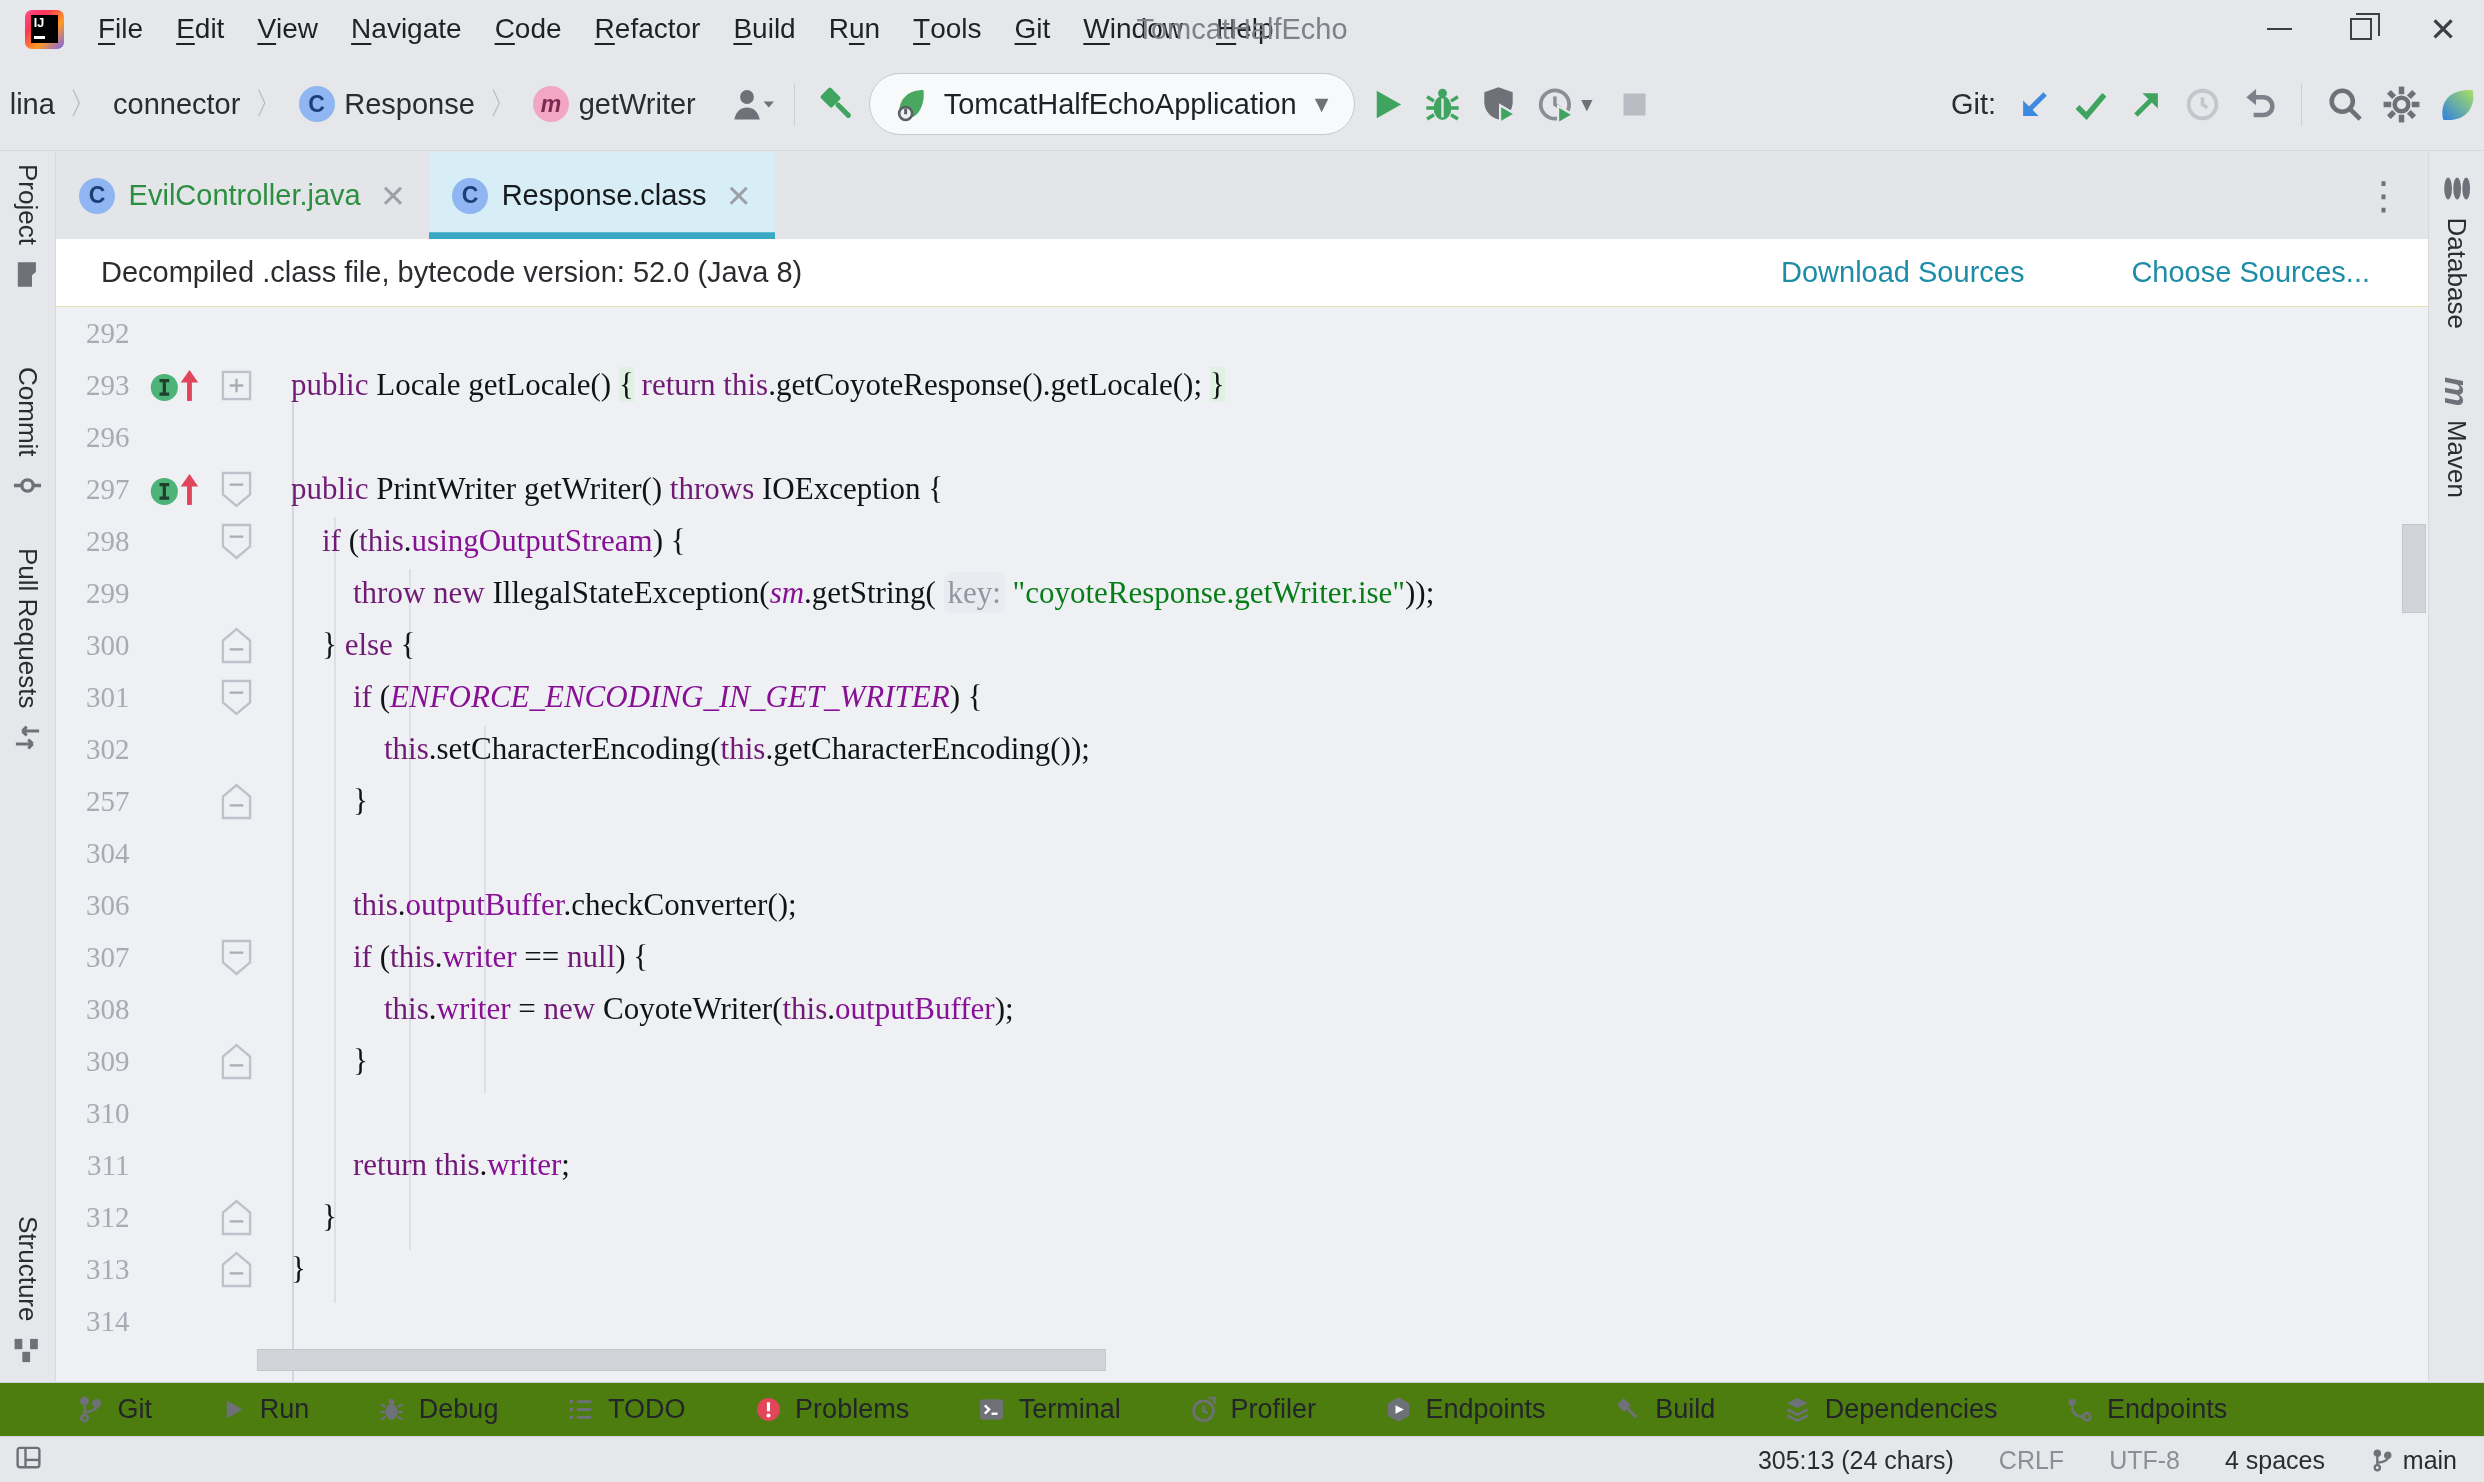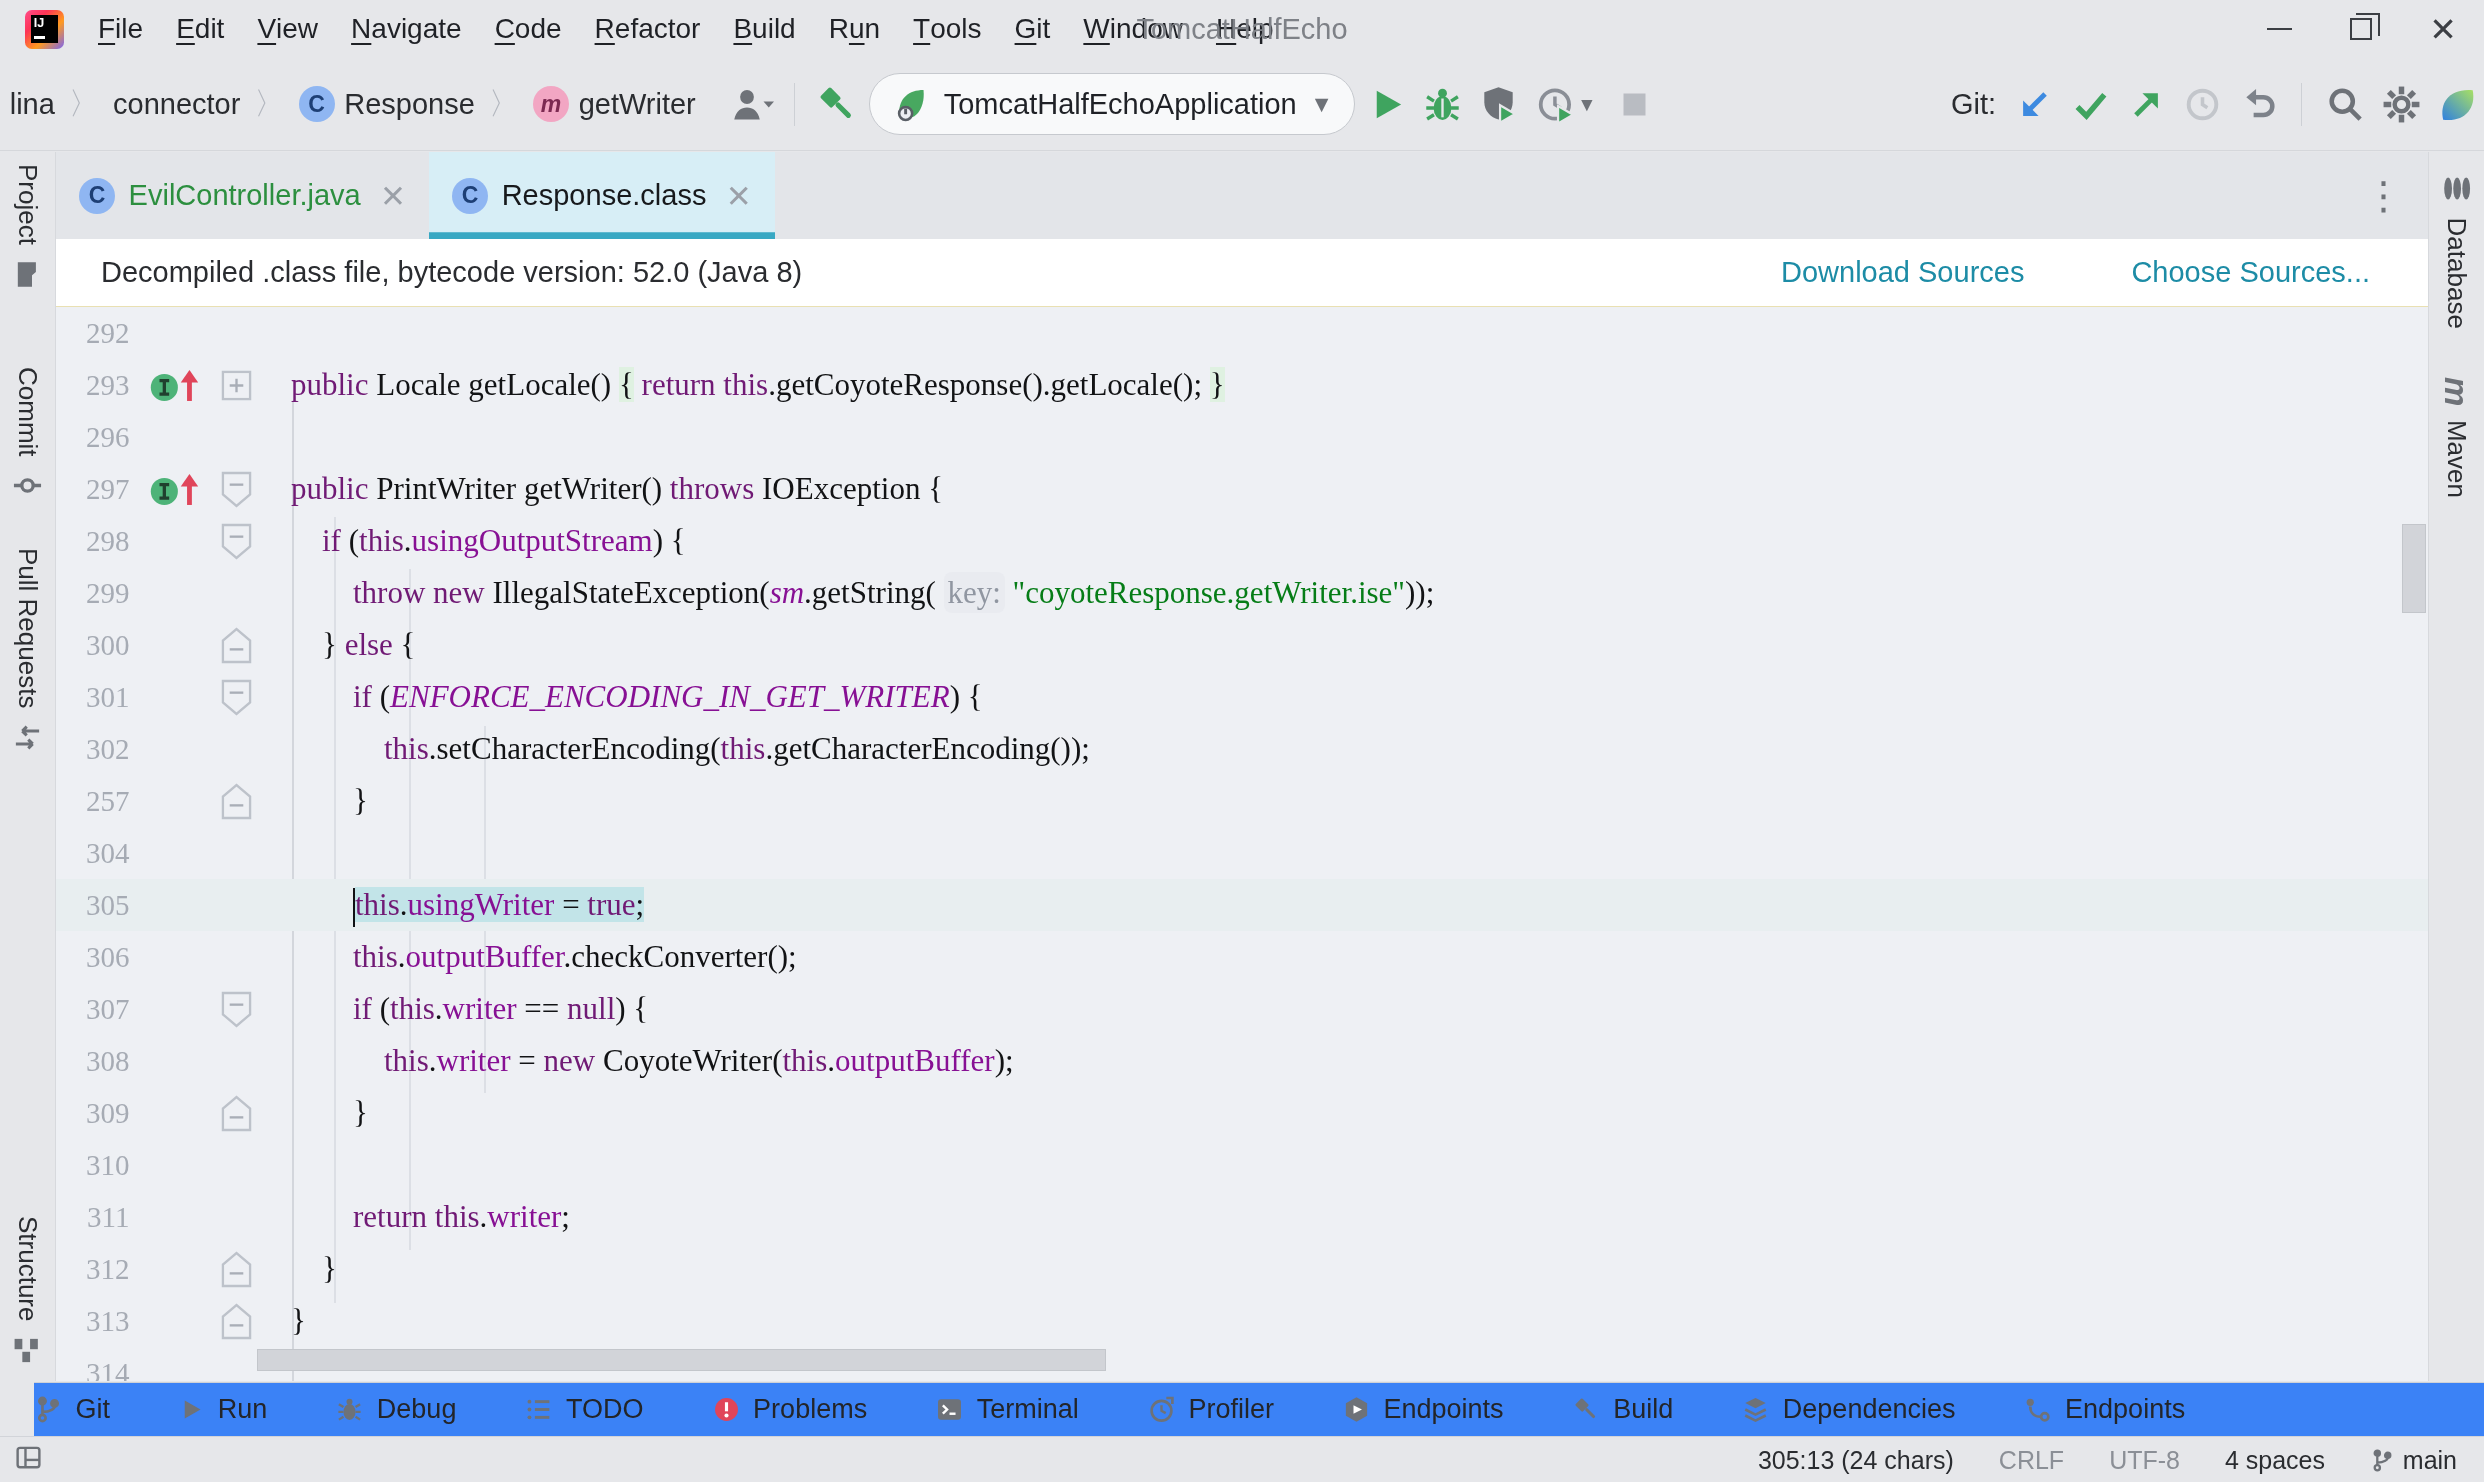--- a/index.html
+++ b/index.html
@@ -91,22 +91,22 @@
   .tok.h { color:#9096a1; background:#e9ebf0; border-radius:7.8px; padding:2.9px 3.9px; }
   .tok.fh { background:#dff1e1; }
   .tok.sel { background:#c2e4e8; }
   .caret { display:inline-block; width:0; border-left:2.9px solid #101114; height:39px; vertical-align:middle; }
   .hscroll { position:absolute; left:201px; top:1042px; width:849px; height:22px;
              background:#d2d4d9; border:1px solid #c3c6cb; z-index:5; }
   .vscroll { position:absolute; right:1.9px; top:217px; width:24px; height:89px;
              background:#d2d4d9; border:1px solid #c3c6cb; z-index:5; }
 
   
-  #bottombar { position:absolute; top:1382px; left:0; right:0; height:54px; background:#3b82f6;
-               border-top:1px solid #cfd2d7; display:flex; align-items:center; gap:68px;margin-left:34px; }
+  #bottombar { position:absolute; top:1382px; left:0; right:0; height:54px; background:#4d7c0f;
+               border-top:1px solid #cfd2d7; display:flex; align-items:center; padding-left:76px; gap:68px; }
   .bb-item { display:flex; align-items:center; gap:12.6px; font-size:27px; color:#232529; }
   .bb-item svg { flex:none; }
 
   
   #statusbar { position:absolute; top:1436px; left:0; right:0; height:47px; background:#e6e7ea;
                border-top:1px solid #d2d4d9; display:flex; align-items:center; font-size:25px; }
   #statusbar .left-icon { margin-left:13.6px; }
   .sb-right { margin-left:auto; display:flex; align-items:center; gap:45px; padding-right:27px; color:#2a2c30; }
   .sb-muted { color:#8b8f96; }
   .sb-branch { display:flex; align-items:center; gap:7.8px; }
@@ -467,26 +467,20 @@
                 </svg>
               </span>
               <pre class="code"><span class="tok p">            }</span></pre>
             </div>
             <div class="line">
               <span class="lnum">304</span>
               <span class="gicon"></span>
               <span class="gfold"></span>
               <pre class="code"></pre>
             </div>
-            <div class="line cur">
-              <span class="lnum">305</span>
-              <span class="gicon"></span>
-              <span class="gfold"></span>
-              <pre class="code"><span class="tok p">            </span><span class="caret"></span><span class="tok k sel">this</span><span class="tok p sel">.</span><span class="tok f sel">usingWriter</span><span class="tok p sel"> = </span><span class="tok k sel">true</span><span class="tok p sel">;</span></pre>
-            </div>
             <div class="line">
               <span class="lnum">306</span>
               <span class="gicon"></span>
               <span class="gfold"></span>
               <pre class="code"><span class="tok p">            </span><span class="tok k">this</span><span class="tok p">.</span><span class="tok f">outputBuffer</span><span class="tok p">.checkConverter();</span></pre>
             </div>
             <div class="line">
               <span class="lnum">307</span>
               <span class="gicon"></span>
               <span class="gfold">

